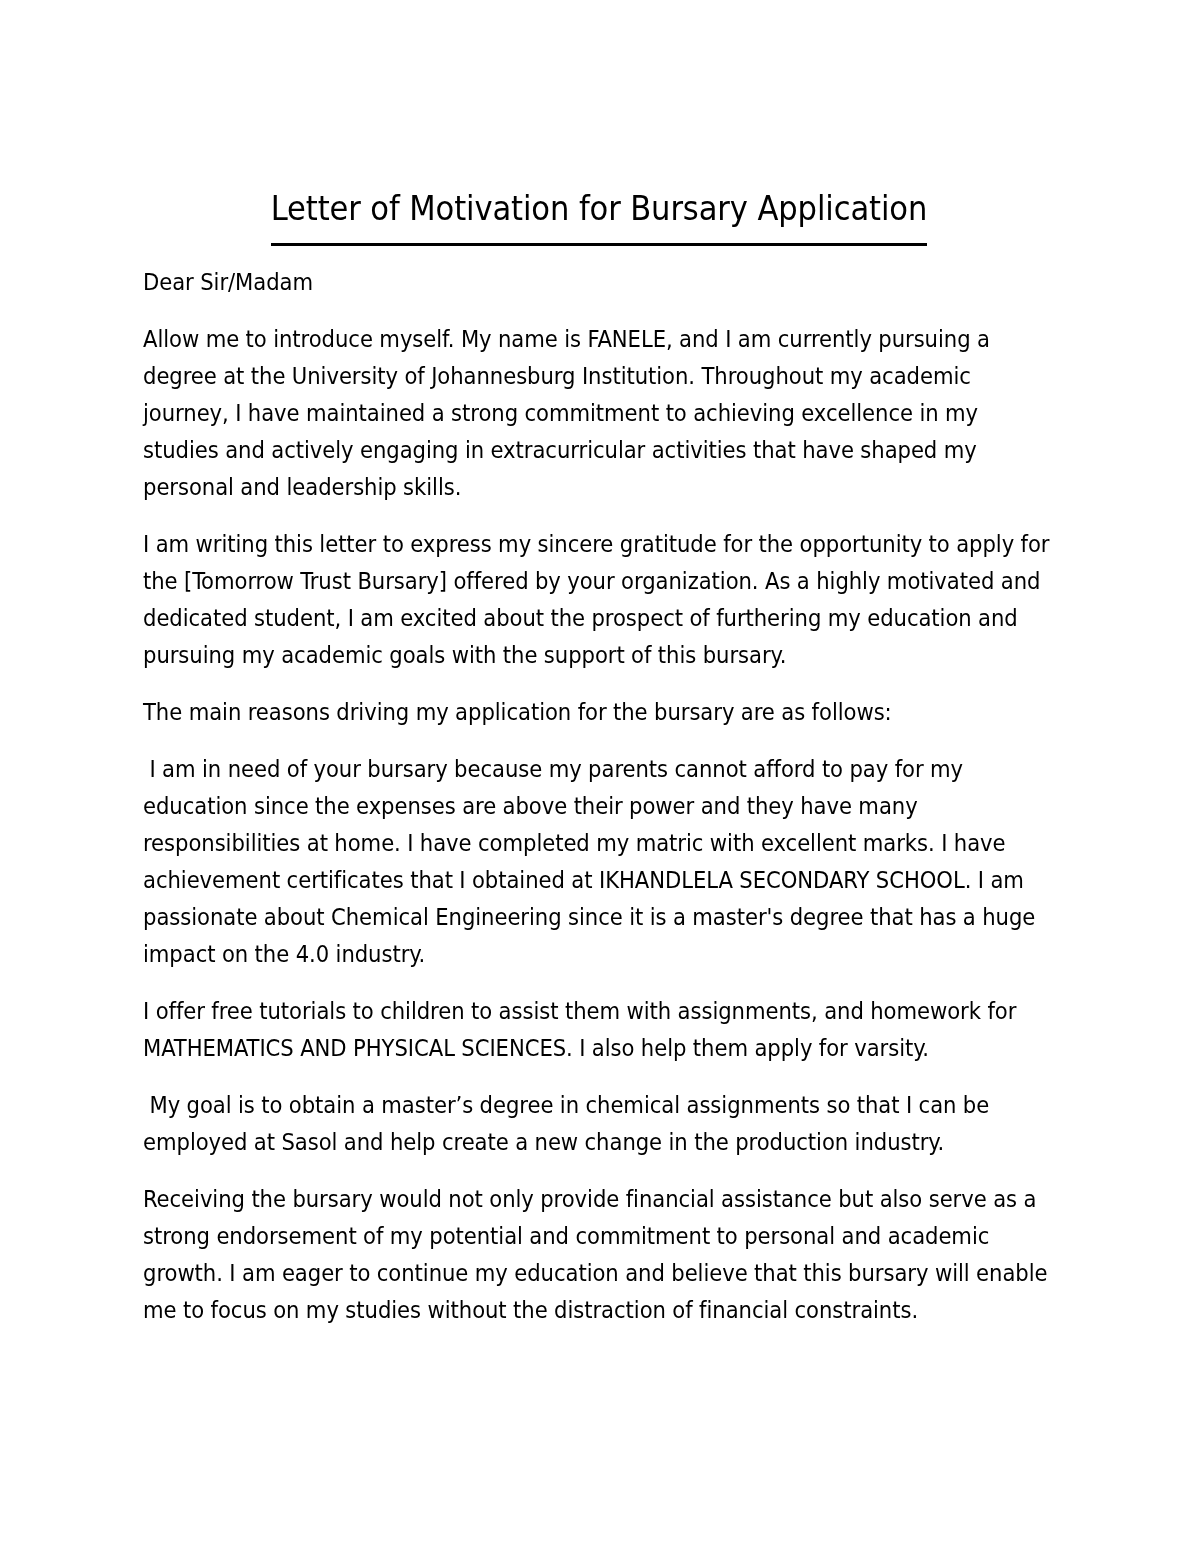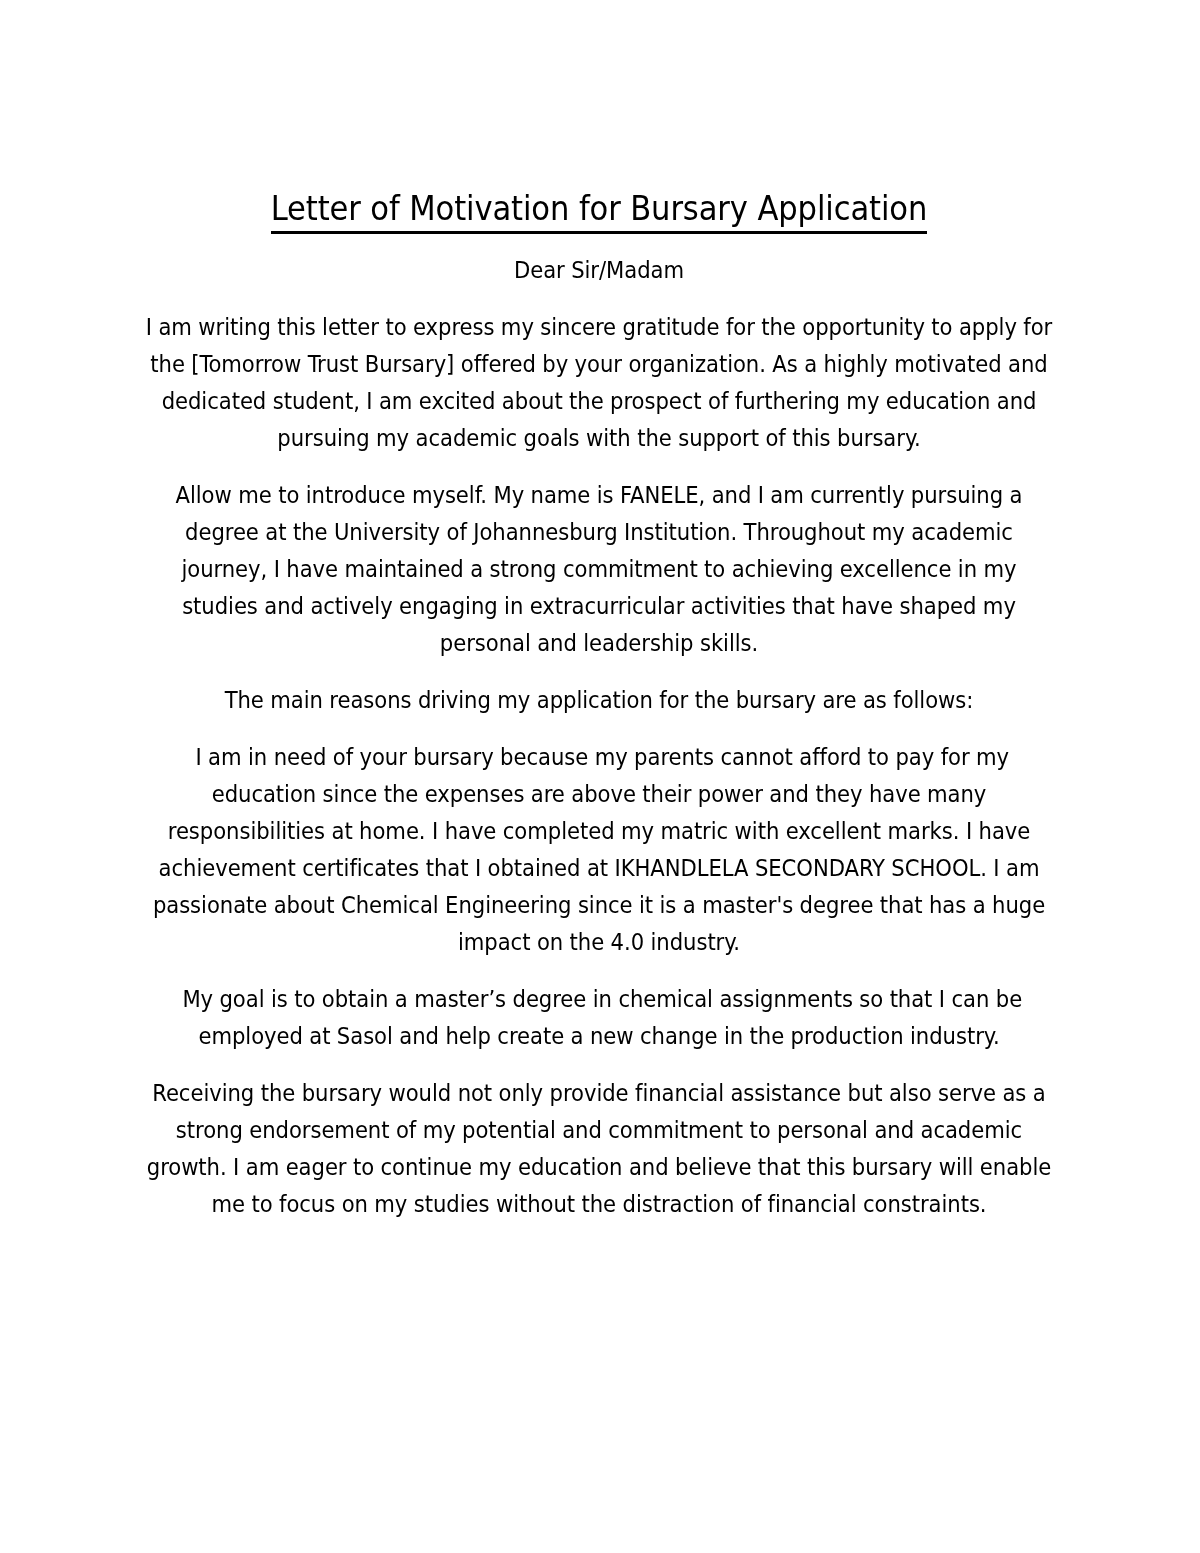--- a/index.html
+++ b/index.html
@@ -27,31 +27,31 @@
     font-size: 34px;
     font-weight: 400;
     line-height: 44px;
     text-align: center;
     color: #000000;
     margin: 0 0 18px 0;
     letter-spacing: -0.1px;
   }
   .doc-title .u {
     border-bottom: 3px solid #000000;
-    padding-bottom: 1px;
+    padding-bottom: 13px;
     display: inline-block;
   }
   p.para {
     font-family: "DejaVu Sans Condensed", "Liberation Sans Narrow", "Liberation Sans", sans-serif;
     font-size: 23.5px;
     font-weight: 400;
     line-height: 37px;
     color: #000000;
     margin: 0 0 20px 0;
-    text-align: center;
+    text-align: left;
     white-space: pre-wrap;
     letter-spacing: -0.05px;
     word-spacing: -0.2px;
   }
   p.para:last-child {
     margin-bottom: 0;
   }
   .salutation {
     margin-bottom: 21px;
   }
@@ -59,21 +59,22 @@
 </head>
 <body>
 
 <div class="page">
   <div class="doc-body">
 
     <h1 class="doc-title"><span class="u">Letter of Motivation for Bursary Application</span></h1>
 
     <p class="para salutation">Dear Sir/Madam</p>
 
+    <p class="para">Allow me to introduce myself. My name is FANELE, and I am currently pursuing a degree at the University of Johannesburg Institution. Throughout my academic journey, I have maintained a strong commitment to achieving excellence in my studies and actively engaging in extracurricular activities that have shaped my personal and leadership skills.</p>
     <p class="para">I am writing this letter to express my sincere gratitude for the opportunity to apply for the [Tomorrow Trust Bursary] offered by your organization. As a highly motivated and dedicated student, I am excited about the prospect of furthering my education and pursuing my academic goals with the support of this bursary.</p>
-    <p class="para">Allow me to introduce myself. My name is FANELE, and I am currently pursuing a degree at the University of Johannesburg Institution. Throughout my academic journey, I have maintained a strong commitment to achieving excellence in my studies and actively engaging in extracurricular activities that have shaped my personal and leadership skills.</p>
     <p class="para">The main reasons driving my application for the bursary are as follows:</p>
     <p class="para"> I am in need of your bursary because my parents cannot afford to pay for my education since the expenses are above their power and they have many responsibilities at home. I have completed my matric with excellent marks. I have achievement certificates that I obtained at IKHANDLELA SECONDARY SCHOOL. I am passionate about Chemical Engineering since it is a master's degree that has a huge impact on the 4.0 industry.</p>
+    <p class="para">I offer free tutorials to children to assist them with assignments, and homework for MATHEMATICS AND PHYSICAL SCIENCES. I also help them apply for varsity.</p>
     <p class="para"> My goal is to obtain a master’s degree in chemical assignments so that I can be employed at Sasol and help create a new change in the production industry.</p>
     <p class="para">Receiving the bursary would not only provide financial assistance but also serve as a strong endorsement of my potential and commitment to personal and academic growth. I am eager to continue my education and believe that this bursary will enable me to focus on my studies without the distraction of financial constraints.</p>
 
   </div>
 </div>
 
 </body></html>

